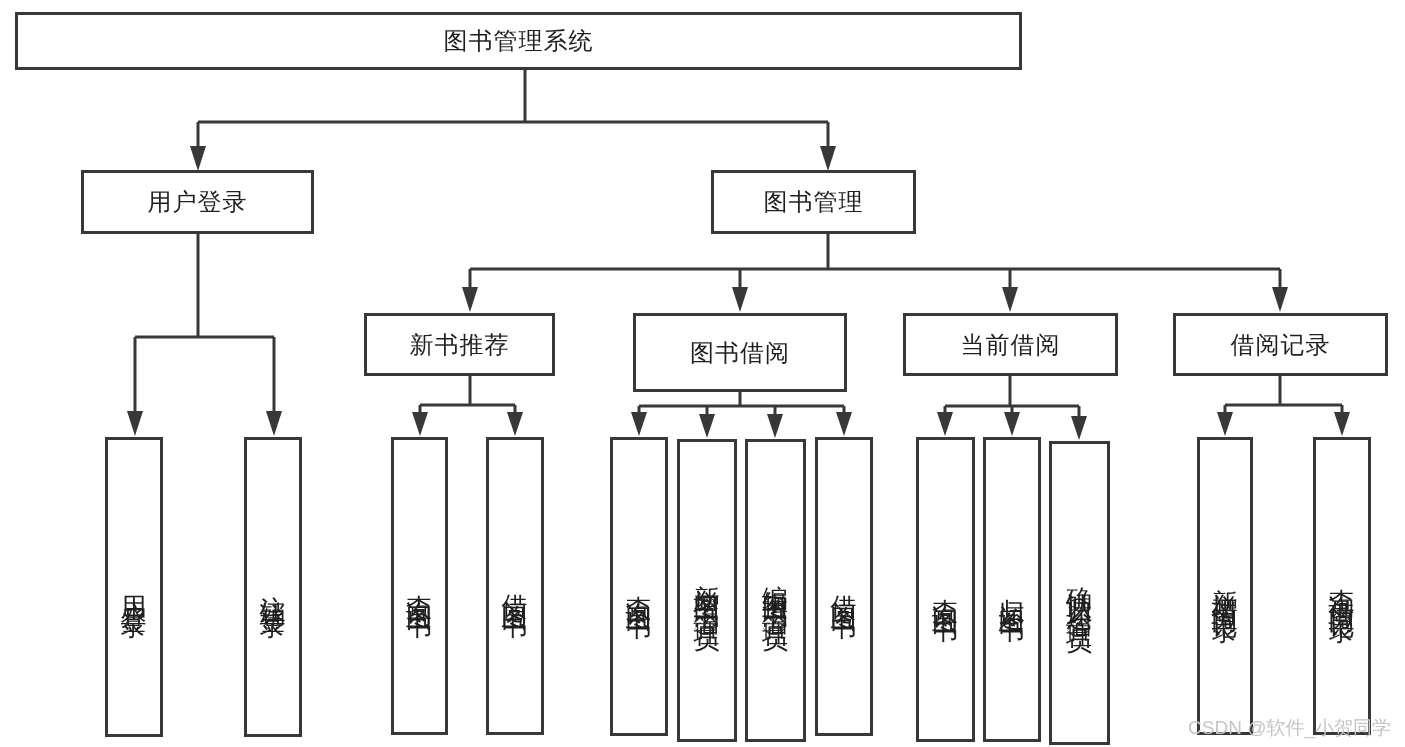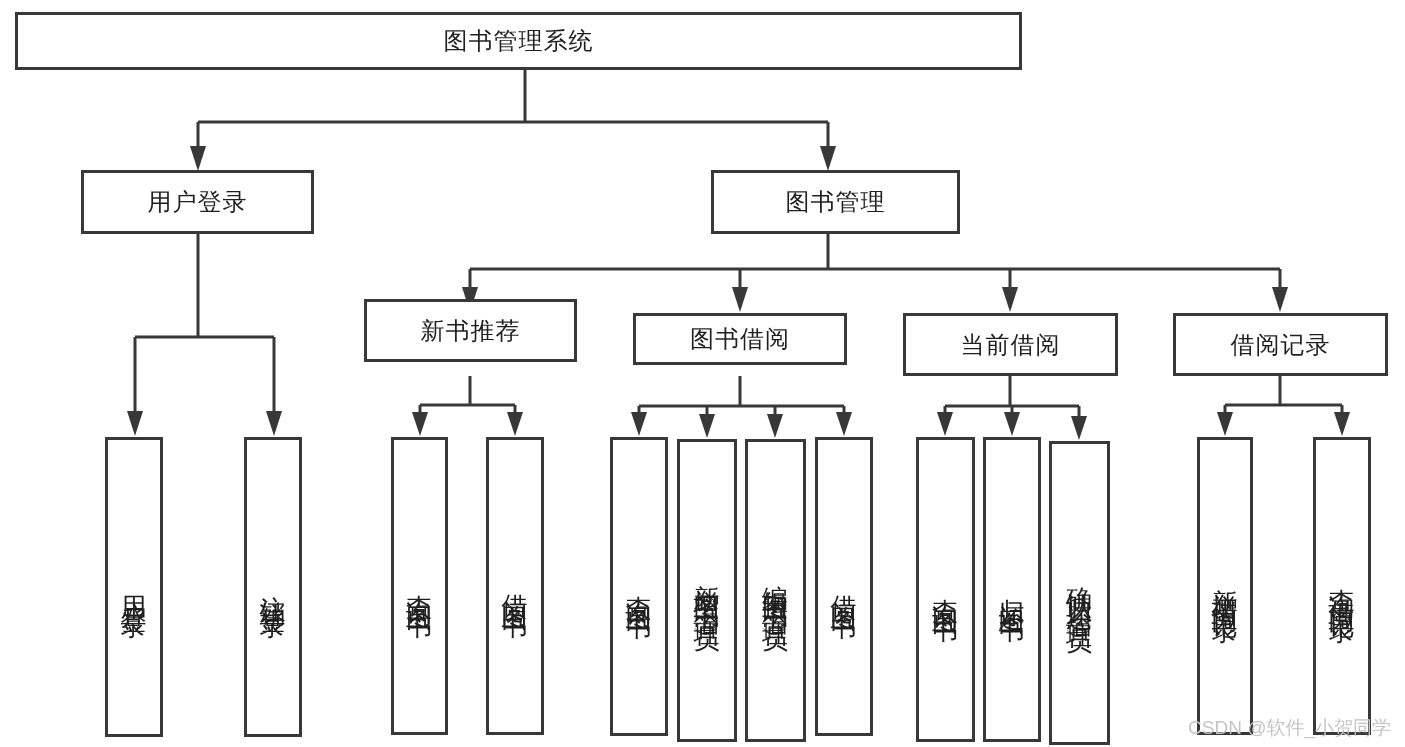--- a/index.html
+++ b/index.html
@@ -114,24 +114,24 @@
     <g>
       <path d="M1280 376 V405 M1225 405 H1342 M1225 405 V413 M1342 405 V413"></path>
       <polygon points="1217,412 1233,412 1225,436"></polygon>
       <polygon points="1334,412 1350,412 1342,436"></polygon>
     </g>
   </svg>
 
   <div class="node h" style="left:15px;top:12px;width:1007px;height:58px">图书管理系统</div>
 
   <div class="node h" style="left:81px;top:170px;width:233px;height:64px">用户登录</div>
-  <div class="node h" style="left:711px;top:170px;width:249px;height:64px">图书管理</div>
+  <div class="node h" style="left:711px;top:170px;width:205px;height:64px">图书管理</div>
 
-  <div class="node h" style="left:364px;top:299px;width:213px;height:63px">新书推荐</div>
-  <div class="node h" style="left:633px;top:313px;width:214px;height:52px">图书借阅</div>
+  <div class="node h" style="left:364px;top:313px;width:191px;height:63px">新书推荐</div>
+  <div class="node h" style="left:633px;top:313px;width:214px;height:79px">图书借阅</div>
   <div class="node h" style="left:1173px;top:313px;width:215px;height:63px">借阅记录</div>
   <div class="node h" style="left:903px;top:313px;width:215px;height:63px">当前借阅</div>
 
   <div class="node v" style="left:105px;top:437px;width:58px;height:300px">
     <span class="vt">用户登录</span>
   </div>
   <div class="node v" style="left:244px;top:437px;width:58px;height:300px">
     <span class="vt">注销登录</span>
   </div>
 

